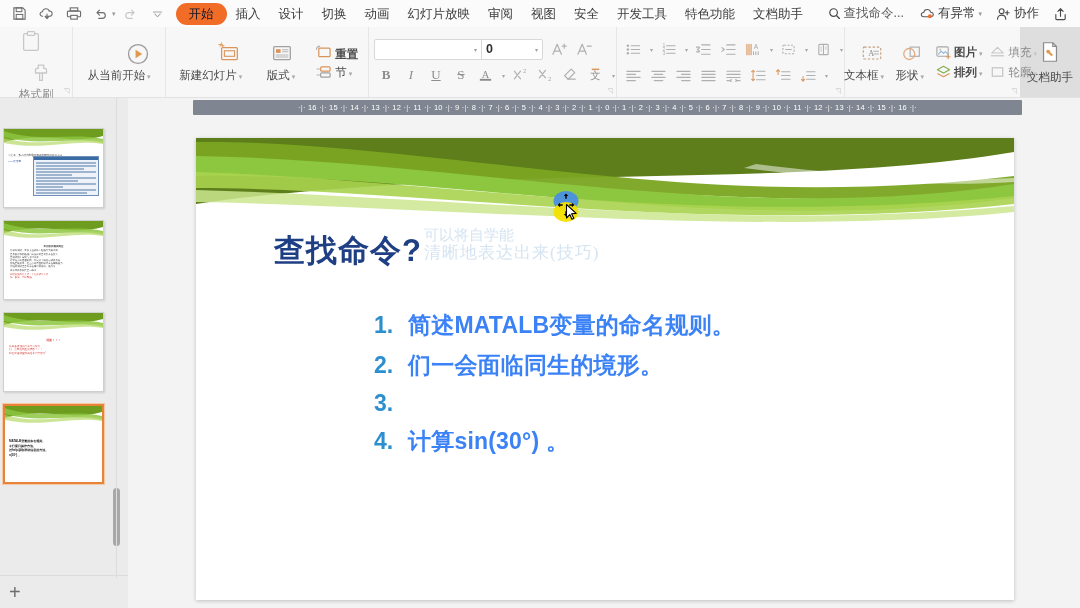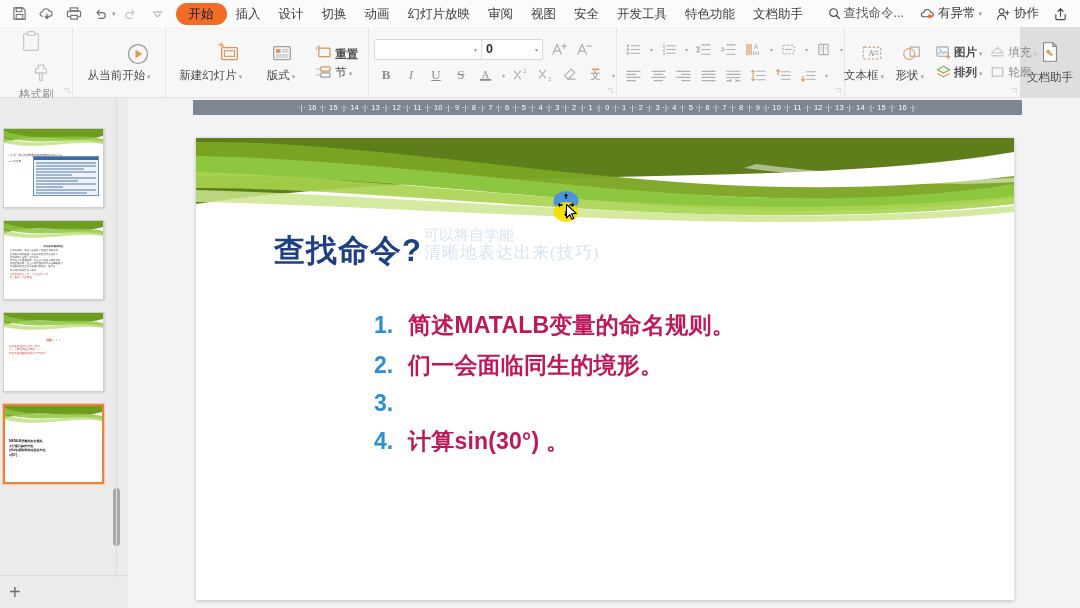--- a/index.html
+++ b/index.html
@@ -156,21 +156,21 @@
     font-size: 31px; font-weight: bold; color: #1f3f84;
     letter-spacing: 1px;
     text-shadow: 1px 1px 0 rgba(255,255,255,.9);
   }
   .slide-list { position: absolute; left: 178px; top: 172px; right: 30px; }
   .sl-item { display: flex; align-items: baseline; margin-bottom: 9px; }
   .sl-num {
     color: #2e8fcf; font-size: 23px; font-weight: bold; width: 34px;
     flex: 0 0 34px; font-family: "Liberation Sans", sans-serif;
   }
-  .sl-txt { color: #be185d; font-size: 23px; font-weight: bold; letter-spacing: .2px; }
+  .sl-txt { color: #3b82f6; font-size: 23px; font-weight: bold; letter-spacing: .2px; }
 
   
   .cursor-dot {
     position: absolute; left: 546px; top: 186px; width: 40px; height: 40px; pointer-events: none;
   }
 </style>
 </head>
 <body>
 
 <div id="app">

